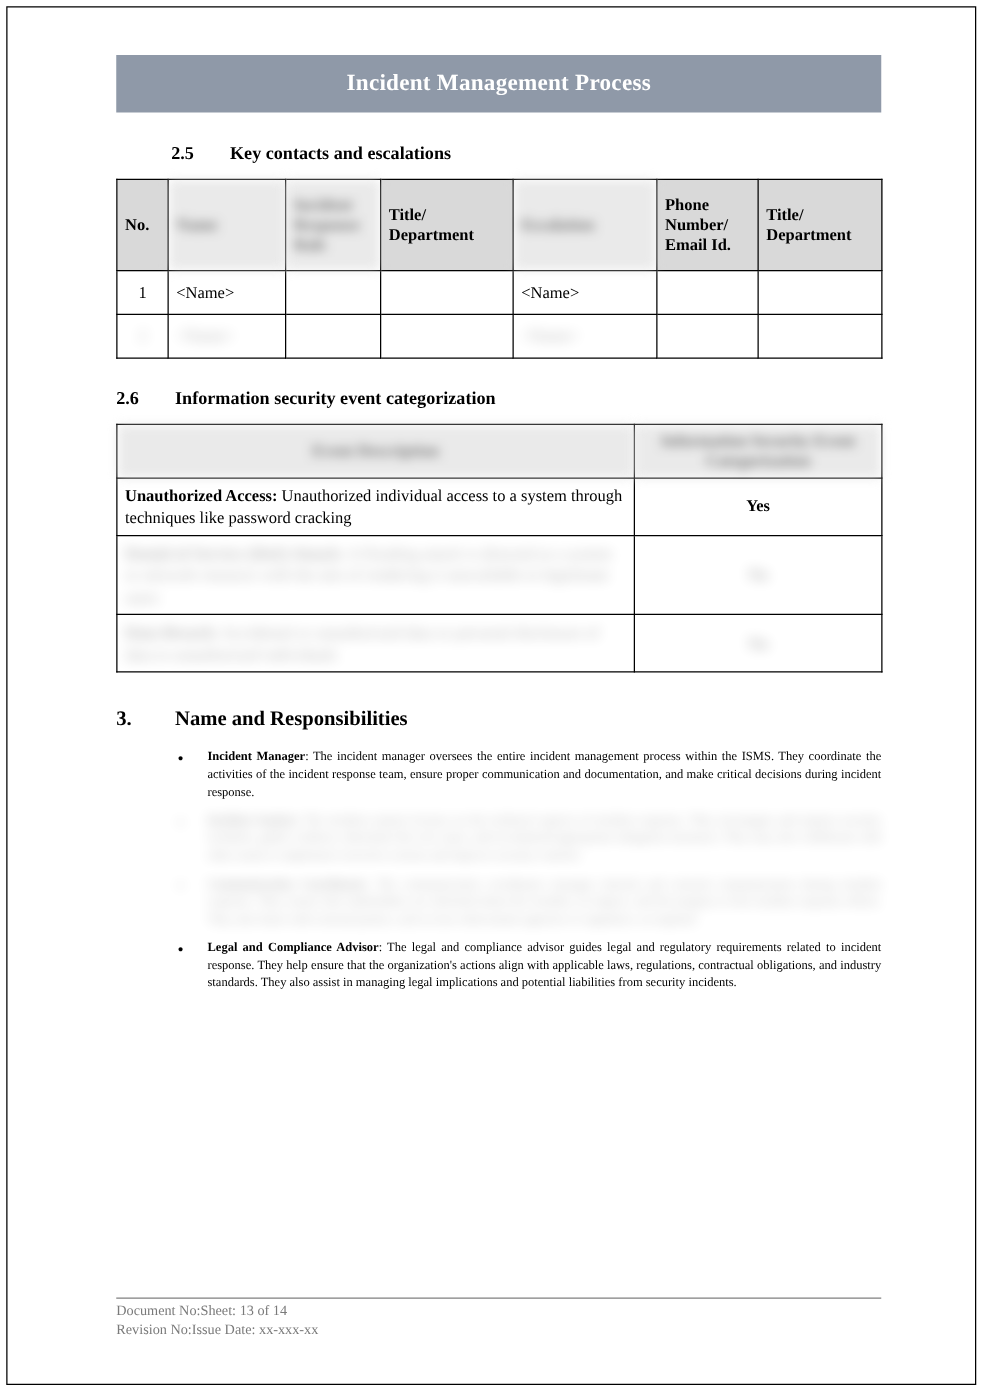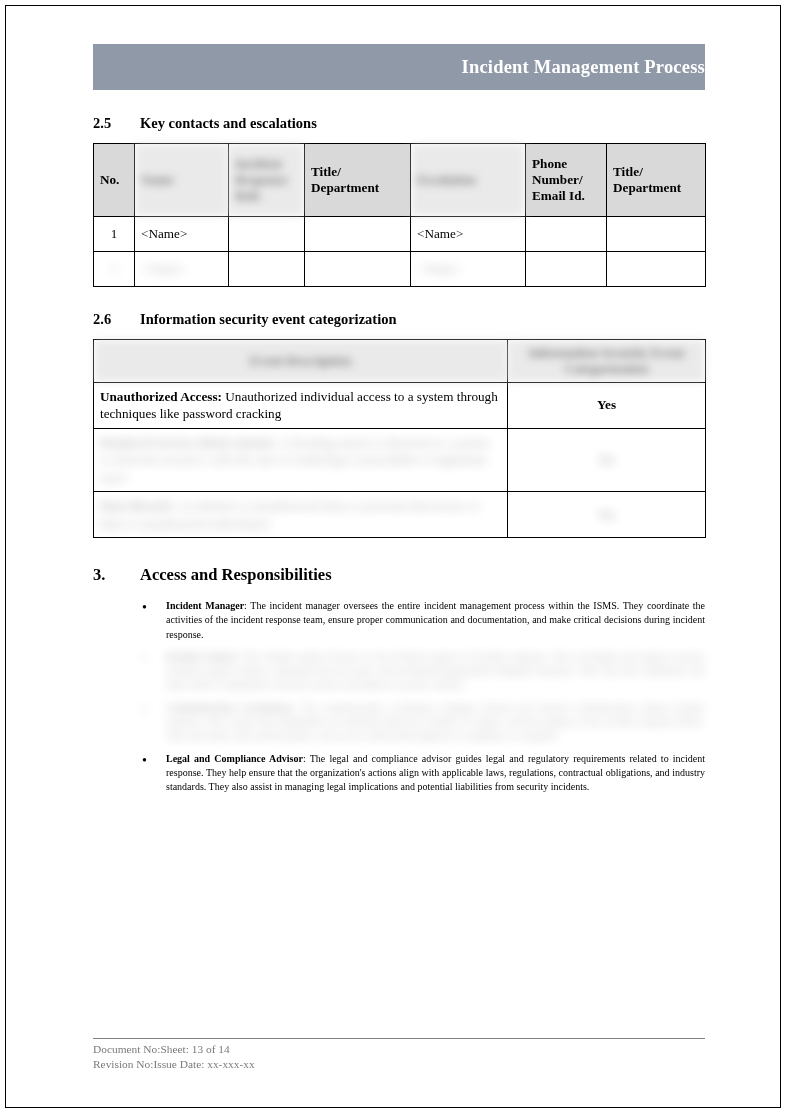--- a/index.html
+++ b/index.html
@@ -37,39 +37,39 @@
   
   .title-banner {
     margin-top: 44px;
     height: 46px;
     background: #8f99a8;
     color: #ffffff;
     font-weight: bold;
     font-size: 18.5px;
     display: flex;
     align-items: center;
-    justify-content: flex-end;
+    justify-content: center;
     letter-spacing: 0.2px;
   }
 
   
   .section-head {
     display: flex;
     align-items: baseline;
     font-weight: bold;
     font-size: 14.5px;
   }
   .section-head .num {
     width: 47px;
     flex: 0 0 47px;
   }
   .section-head.big { font-size: 16.5px; }
   .section-head.big .num { width: 47px; flex: 0 0 47px; }
 
-  .h25 { margin-top: 25px; }
+  .h25 { margin-top: 25px; margin-left: 44px; }
   .h26 { margin-top: 24px; }
   .h3  { margin-top: 27px; }
 
   
   table.doc-table {
     border-collapse: collapse;
     table-layout: fixed;
     width: 612px;
     font-size: 13.2px;
   }
@@ -246,21 +246,21 @@
         <td class="desc blurred-heavy">
           <span class="b">Data Breach:</span><span> Accidental or unauthorized data or personal disclosure of data to unauthorized individuals</span>
         </td>
         <td class="flag blurred-heavy">No</td>
       </tr>
     </tbody>
   </table>
 
   <div class="section-head big h3">
     <span class="num">3.</span>
-    <span>Access and Responsibilities</span>
+    <span>Name and Responsibilities</span>
   </div>
 
   <ul class="roles">
     <li>
       <span class="b">Incident Manager</span><span>: The incident manager oversees the entire incident management process within the ISMS. They coordinate the activities of the incident response team, ensure proper communication and documentation, and make critical decisions during incident response.</span>
     </li>
     <li class="blurred-heavy">
       <span class="b">Incident Analyst</span><span>: The incident analyst focuses on the technical aspects of incident response. They investigate and analyse security incidents, gather evidence, determine the root cause, and recommend appropriate mitigation measures. They may also collaborate with other teams to implement corrective actions and improve security controls.</span>
     </li>
     <li class="blurred-heavy">

